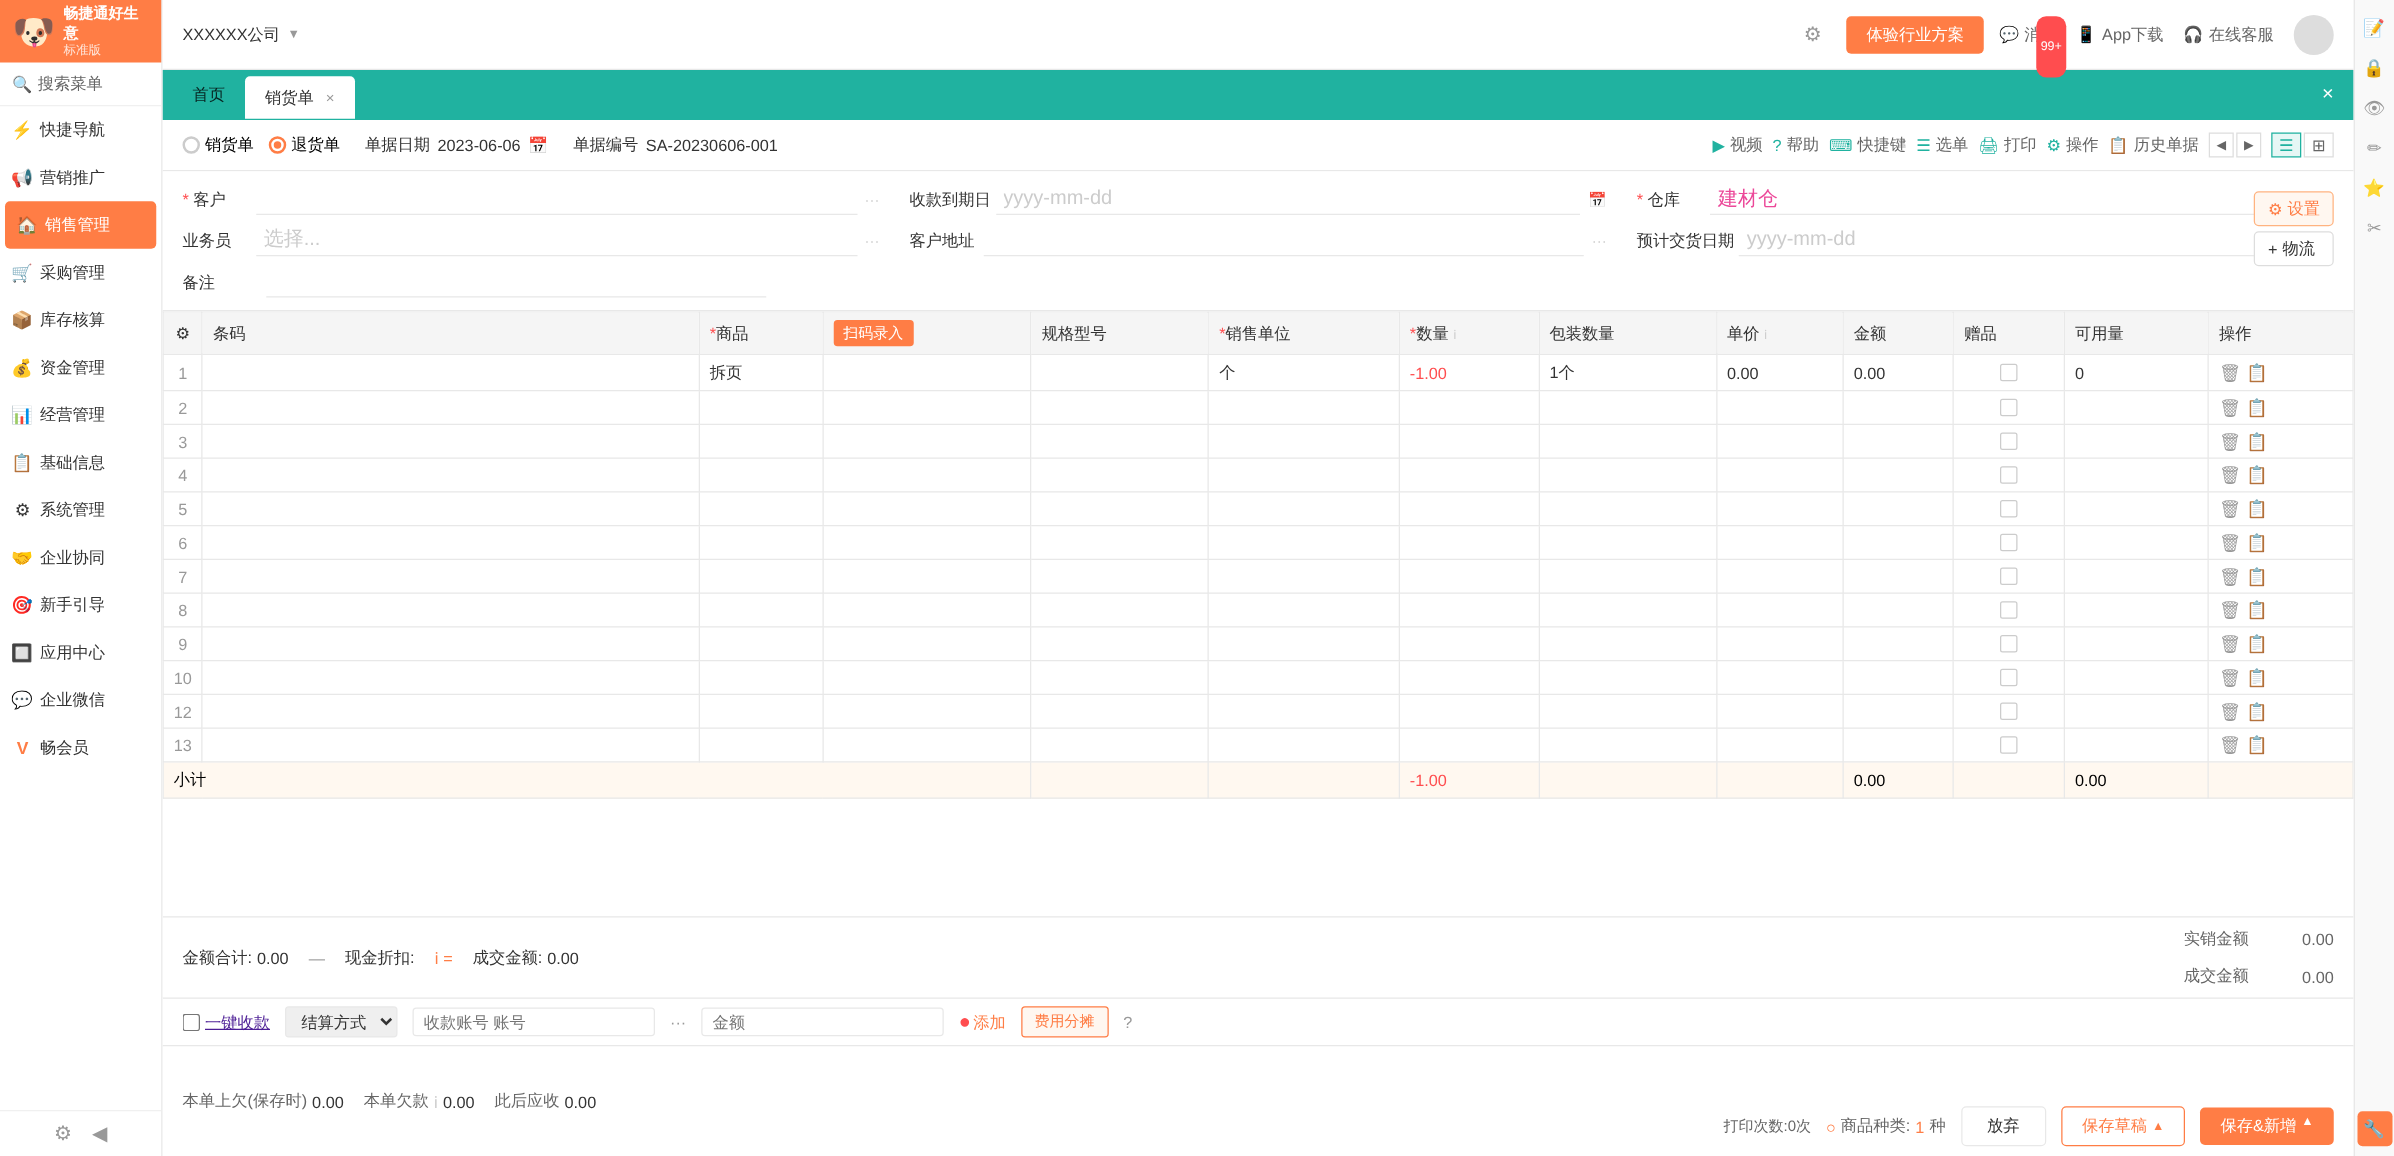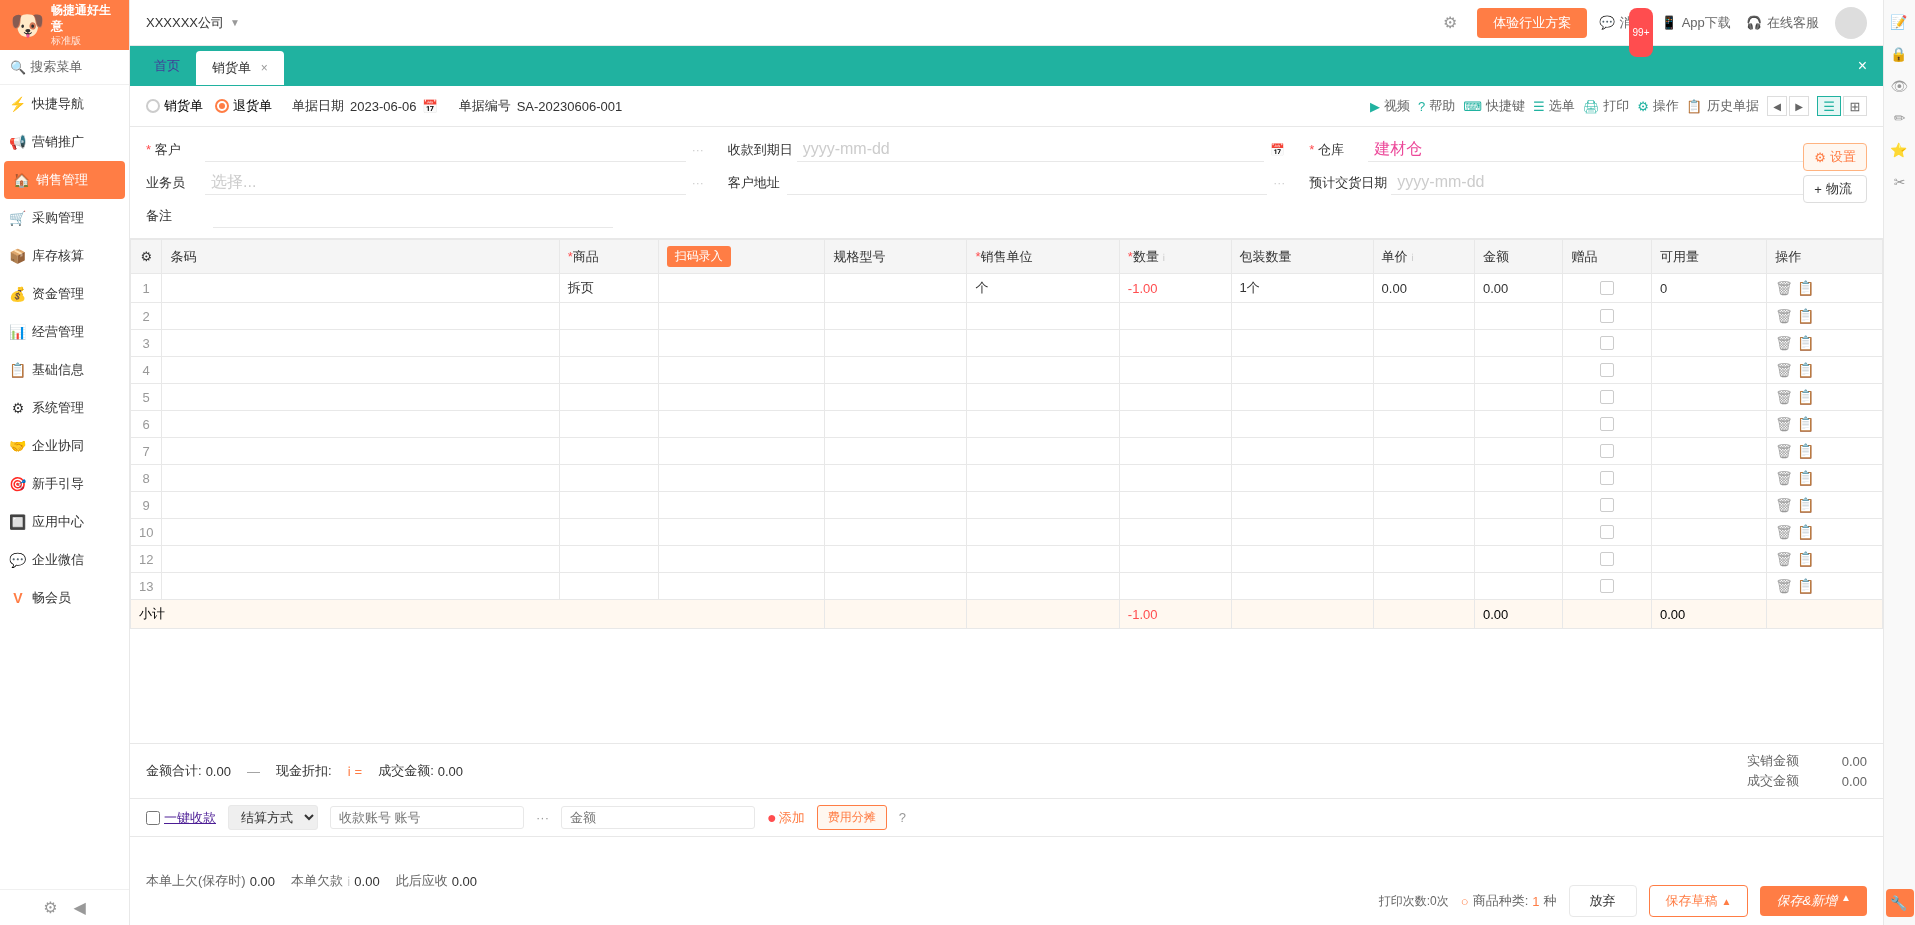--- a/index.html
+++ b/index.html
@@ -13,35 +13,35 @@
     .sidebar-item { display: flex; align-items: center; gap: 6px; padding: 10px 10px; color: #333; cursor: pointer; transition: background 0.2s; }
     .sidebar-item.active { background: #ff7d45; color: #fff; border-radius: 4px; margin: 0 4px; }
     .sidebar-item .icon { width: 16px; height: 16px; display: flex; align-items: center; justify-content: center; font-size: 14px; }
     .sidebar-bottom { margin-top: auto; border-top: 1px solid #f0f0f0; padding: 8px 0; display: flex; align-items: center; justify-content: center; gap: 16px; }
     .sidebar-bottom-btn { cursor: pointer; color: #999; font-size: 16px; }
 
     
     .main { flex: 1; display: flex; flex-direction: column; overflow: hidden; }
 
     
-    .topbar { height: 46px; background: #fff; display: flex; align-items: center; padding: 0 16px; border-bottom: 1px solid #e8e8e8; gap: 12px; }
+    .topbar { height: 56px; background: #fff; display: flex; align-items: center; padding: 0 16px; border-bottom: 1px solid #e8e8e8; gap: 12px; }
     .topbar-company { display: flex; align-items: center; gap: 6px; font-size: 14px; color: #333; cursor: pointer; flex: 1; }
     .topbar-company-arrow { color: #999; font-size: 10px; }
     .topbar-gear { color: #999; cursor: pointer; font-size: 16px; margin-right: 8px; }
     .topbar-trial-btn { background: #ff7d45; color: #fff; border: none; border-radius: 4px; padding: 6px 16px; cursor: pointer; font-size: 13px; }
     .topbar-right { display: flex; align-items: center; gap: 16px; margin-left: auto; }
     .topbar-msg { display: flex; align-items: center; gap: 4px; cursor: pointer; color: #666; position: relative; }
     .topbar-badge { background: #ff4d4f; color: #fff; font-size: 10px; padding: 19px 4px; border-radius: 8px; position: absolute; top: -6px; right: -8px; }
     .topbar-app { display: flex; align-items: center; gap: 4px; cursor: pointer; color: #666; }
     .topbar-service { display: flex; align-items: center; gap: 4px; cursor: pointer; color: #666; }
     .topbar-avatar { width: 32px; height: 32px; background: #ddd; border-radius: 50%; cursor: pointer; }
 
     
     .tabbar { background: #20b2a0; display: flex; align-items: center; padding: 0 8px; height: 40px; }
-    .tab-item { padding: 8px 16px; color: #4c1d95; cursor: pointer; opacity: 0.8; }
+    .tab-item { padding: 8px 16px; color: #000000; cursor: pointer; opacity: 0.8; }
     .tab-item.active { background: #fff; color: #333; border-radius: 4px 4px 0 0; opacity: 1; margin-top: 4px; padding-bottom: 8px; }
     .tab-close { margin-left: 6px; color: #999; font-size: 12px; }
     .tab-close-main { margin-left: auto; color: #fff; cursor: pointer; font-size: 16px; padding: 0 8px; }
 
     
     .form-header { background: #fff; padding: 10px 16px; border-bottom: 1px solid #e8e8e8; display: flex; align-items: center; gap: 20px; flex-wrap: wrap; }
     .radio-group { display: flex; align-items: center; gap: 12px; }
     .radio-item { display: flex; align-items: center; gap: 4px; cursor: pointer; }
     .radio-circle { width: 14px; height: 14px; border-radius: 50%; border: 2px solid #ccc; display: inline-block; }
     .radio-circle.active { border-color: #ff7d45; position: relative; }
@@ -99,21 +99,21 @@
     .footer { background: #fff; border-top: 1px solid #e8e8e8; padding: 8px 16px; display: flex; align-items: center; gap: 16px; }
     .footer-info { display: flex; align-items: center; gap: 16px; flex: 1; color: #666; font-size: 12px; }
     .footer-info-item { display: flex; align-items: center; gap: 4px; }
     .footer-info-val { color: #333; }
     .footer-right { display: flex; align-items: center; gap: 12px; margin-top: 40px; }
     .footer-print { color: #666; font-size: 12px; }
     .footer-product-type { color: #666; font-size: 12px; display: flex; align-items: center; gap: 4px; }
     .product-count { color: #ff7d45; }
     .discard-btn { border: 1px solid #e8e8e8; background: #fff; color: #333; padding: 6px 20px; border-radius: 4px; cursor: pointer; }
     .save-draft-btn { border: 1px solid #ff7d45; background: #fff; color: #ff7d45; padding: 6px 16px; border-radius: 4px; cursor: pointer; display: flex; align-items: center; gap: 4px; }
-    .save-new-btn { background: #ff7d45; color: #fff; border: none; padding: 6px 16px; border-radius: 4px; cursor: pointer; display: flex; align-items: flex-start; gap: 4px; font-style: italic; }
+    .save-new-btn { background: #ff7d45; color: #fff; border: none; padding: 6px 16px; border-radius: 4px; cursor: pointer; display: flex; align-items: flex-start; gap: 4px; }
     .btn-arrow { font-size: 10px; }
 
     
     .right-panel { width: 32px; background: #f9f9f9; border-left: 1px solid #e8e8e8; display: flex; flex-direction: column; align-items: center; padding: 8px 0; gap: 4px; }
     .rp-icon { width: 28px; height: 28px; display: flex; align-items: center; justify-content: center; cursor: pointer; color: #999; font-size: 14px; border-radius: 4px; }
     .rp-icon.active { background: #ff7d45; color: #fff; }
 
     .fields-container { background: #fff; border-bottom: 1px solid #e8e8e8; padding: 10px 16px; position: relative; }
     .fields-row-inner { display: grid; grid-template-columns: 1fr 1fr 1fr; gap: 8px 24px; align-items: center; }
     .fi { display: flex; align-items: center; gap: 4px; }
@@ -696,21 +696,21 @@
         <span>现金折扣:</span>
       </div>
       <span class="summary-eq">
         <span>ℹ</span>
         <span>=</span>
       </span>
       <div class="summary-item">
         <span>成交金额:</span>
         <span>0.00</span>
       </div>
-      <div style="margin-left:auto; display:flex; flex-direction:column; align-items:flex-end; gap:2px;">
+      <div style="margin-left:auto; display:flex; flex-direction:column; align-items:flex-end; gap:12px;">
         <div style="display:flex; align-items:center; gap:8px; color:#666;">
           <span>实销金额</span>
           <span style="font-weight:500; min-width:60px; text-align:right;">0.00</span>
         </div>
         <div style="display:flex; align-items:center; gap:8px; color:#666;">
           <span>成交金额</span>
           <span style="font-weight:500; min-width:60px; text-align:right;">0.00</span>
         </div>
       </div>
     </div>

